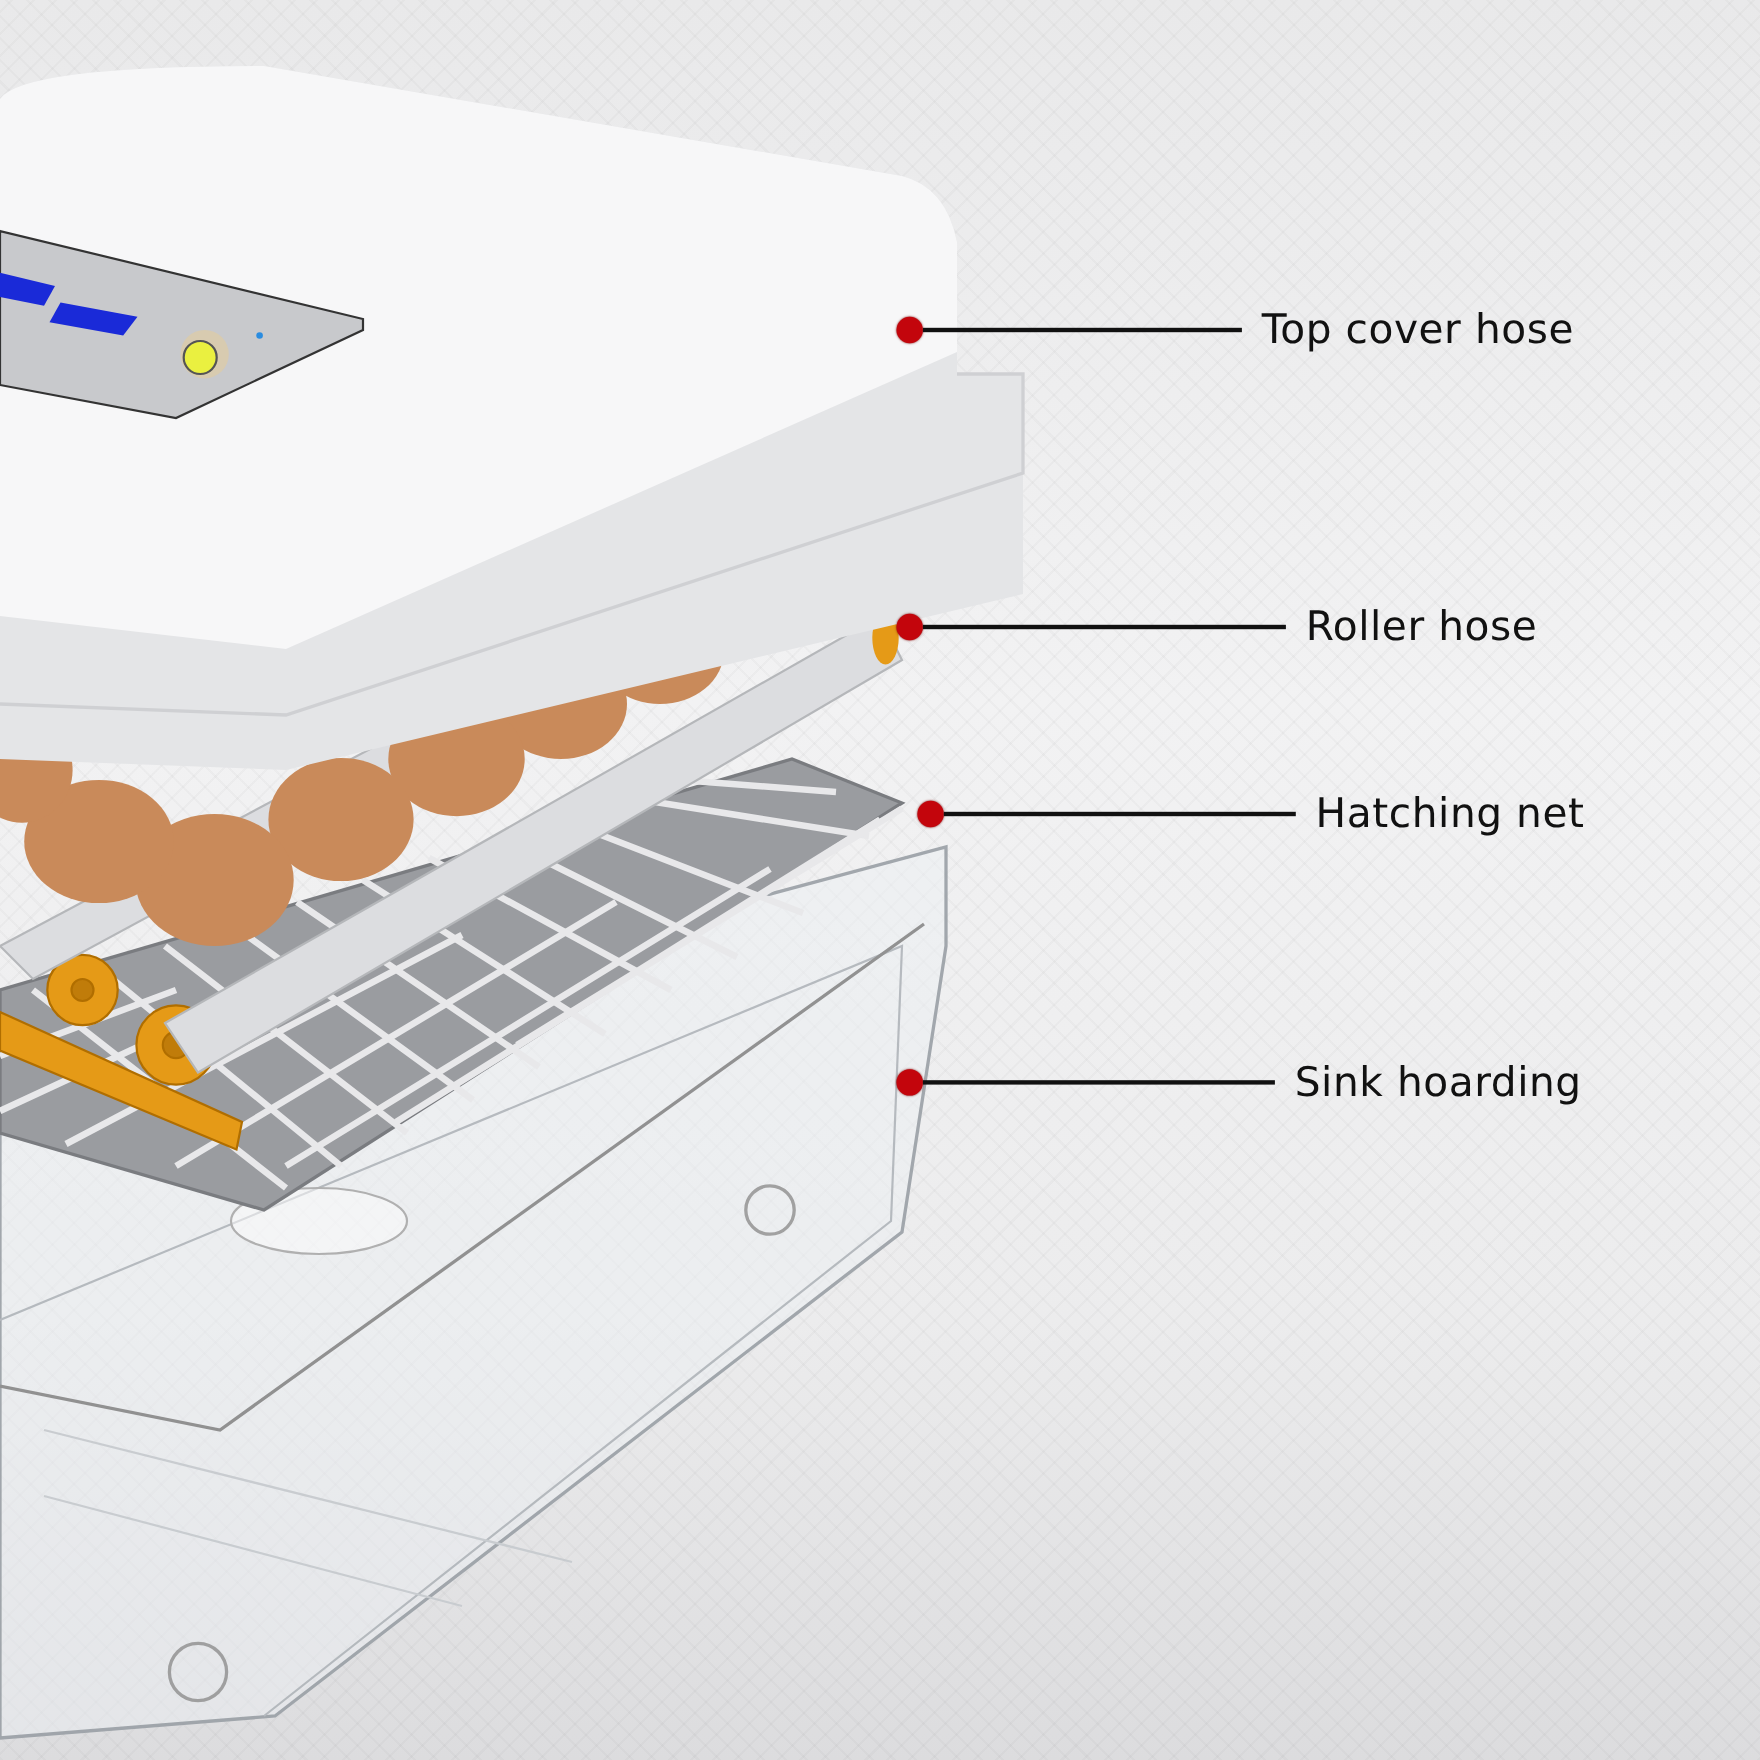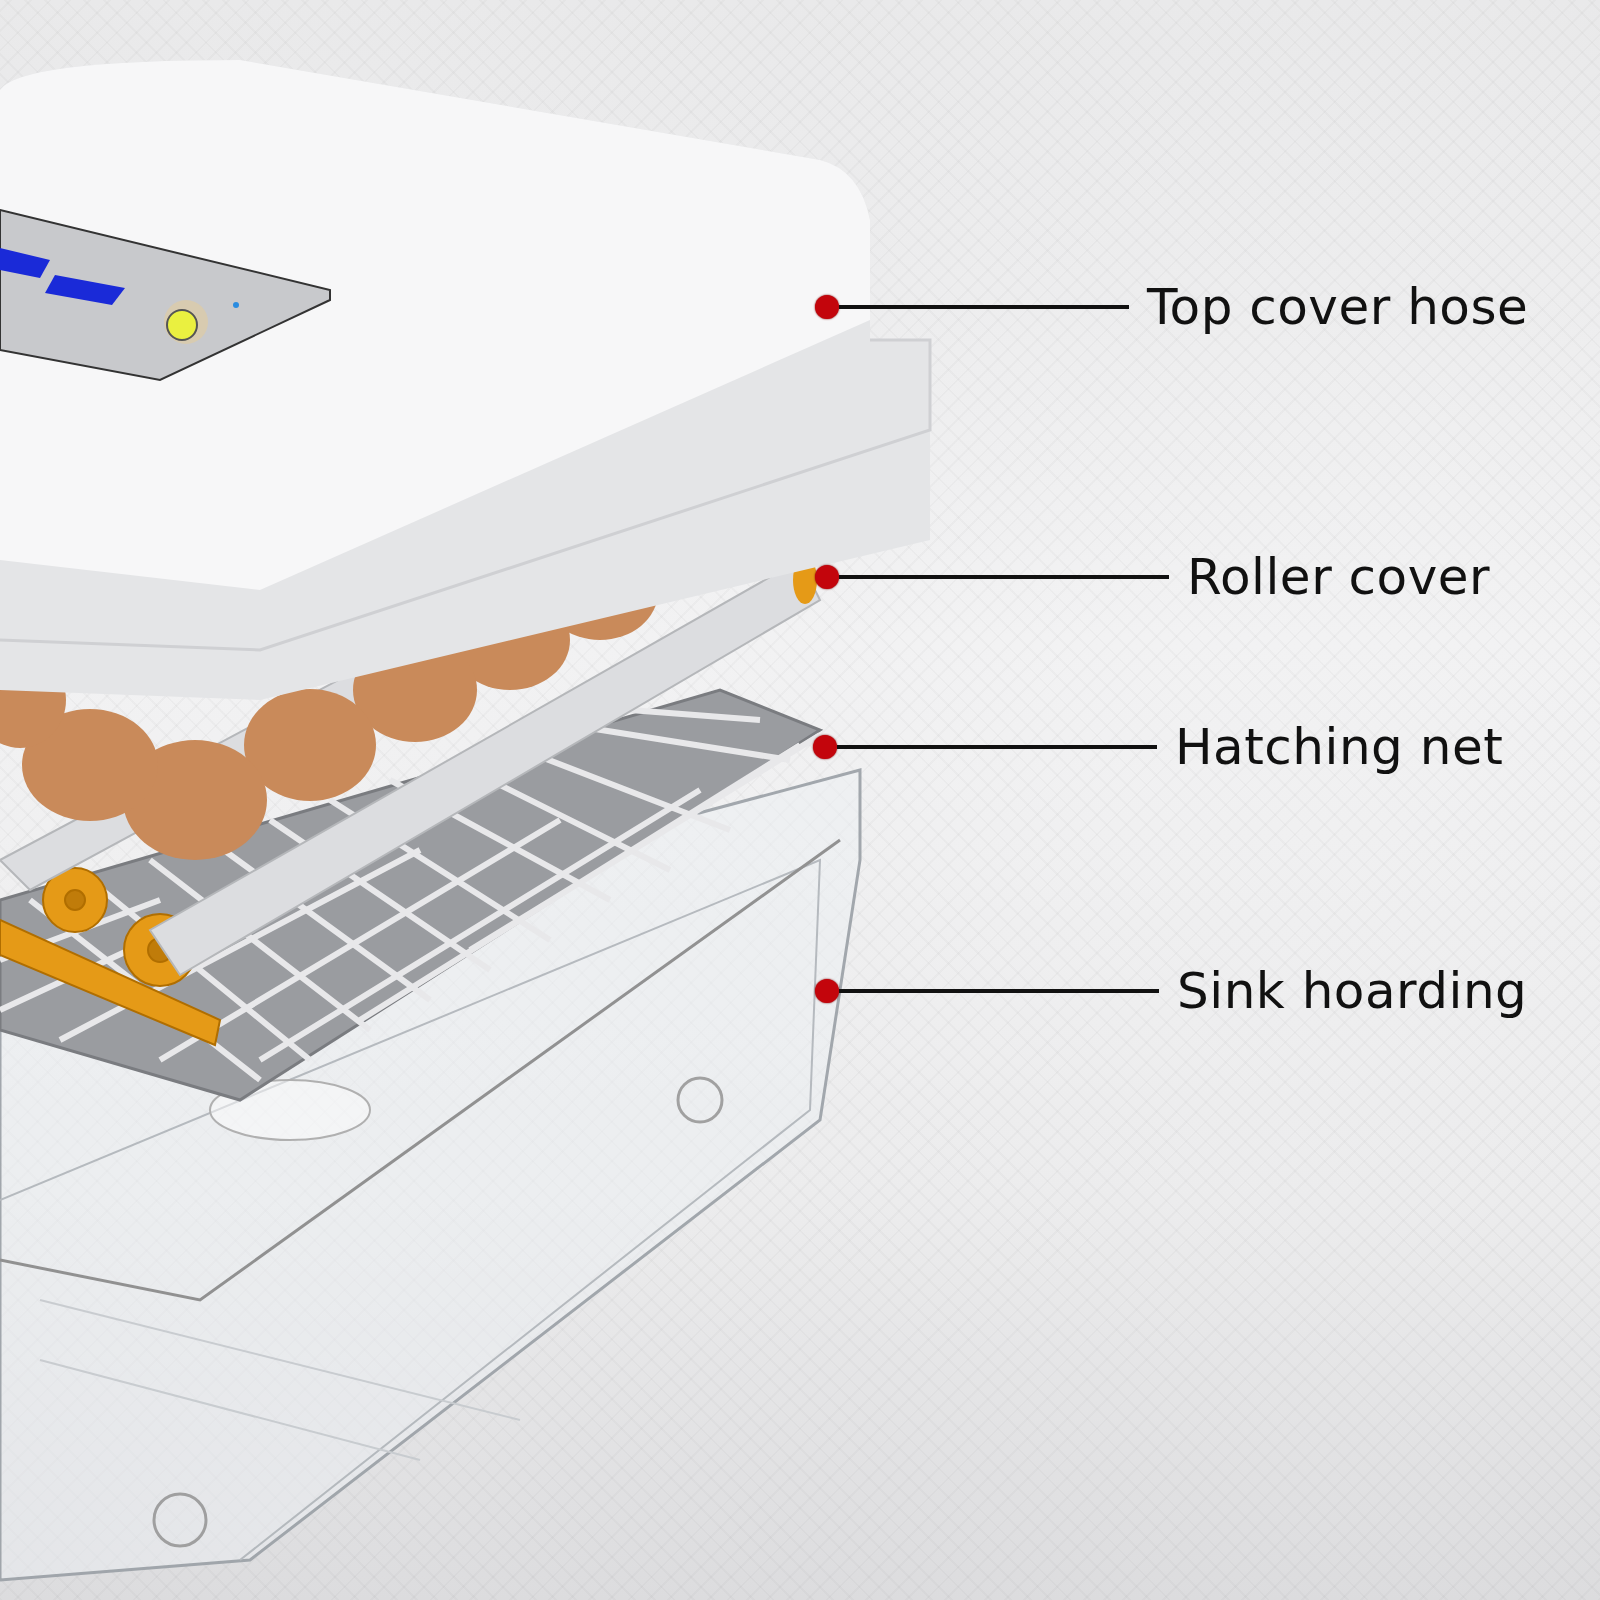--- a/index.html
+++ b/index.html
@@ -8,21 +8,21 @@
     font-family: "DejaVu Sans", sans-serif; }
   .texture { position:absolute; inset:0;
     background-image:
       repeating-linear-gradient(45deg, rgba(0,0,0,0.025) 0 2px, transparent 2px 14px),
       repeating-linear-gradient(-45deg, rgba(0,0,0,0.025) 0 2px, transparent 2px 14px);
   }
   .product { position:absolute; left:0; top:0; width:960px; height:1600px; }
   .label { position:absolute; display:flex; align-items:center; }
   .dot { width:24px; height:24px; border-radius:50%; background:#c3050c; box-shadow:0 0 2px #700; }
   .line { height:4px; background:#111; }
-  .text { color:#111; font-size:50px; margin-left:18px; white-space:nowrap; letter-spacing:0.5px; }
+  .text { color:#111; font-size:37px; margin-left:18px; white-space:nowrap; letter-spacing:0.5px; }
 </style>
 </head>
 <body>
 
 <div class="texture"></div>
 
 <svg class="product" viewBox="0 0 960 1600" xmlns="http://www.w3.org/2000/svg">
 
   <g opacity="0.9">
     <path d="M0 1000 L860 770 L860 860 L820 1120 L250 1560 L0 1580 Z" fill="rgba(235,238,242,0.55)" stroke="#9aa0a6" stroke-width="3"></path>
@@ -83,23 +83,23 @@
 </svg>
 
 <div class="label" style="left:815px; top:278px;">
   <span class="dot"></span>
   <span class="line" style="width:290px;"></span>
   <span class="text">Top cover hose</span>
 </div>
 <div class="label" style="left:815px; top:548px;">
   <span class="dot"></span>
   <span class="line" style="width:330px;"></span>
-  <span class="text">Roller cover</span>
+  <span class="text">Roller hose</span>
 </div>
-<div class="label" style="left:813px; top:718px;">
+<div class="label" style="left:834px; top:718px;">
   <span class="dot"></span>
   <span class="line" style="width:320px;"></span>
   <span class="text">Hatching net</span>
 </div>
 <div class="label" style="left:815px; top:962px;text-align:right;">
   <span class="dot"></span>
   <span class="line" style="width:320px;"></span>
   <span class="text">Sink hoarding</span>
 </div>
 

